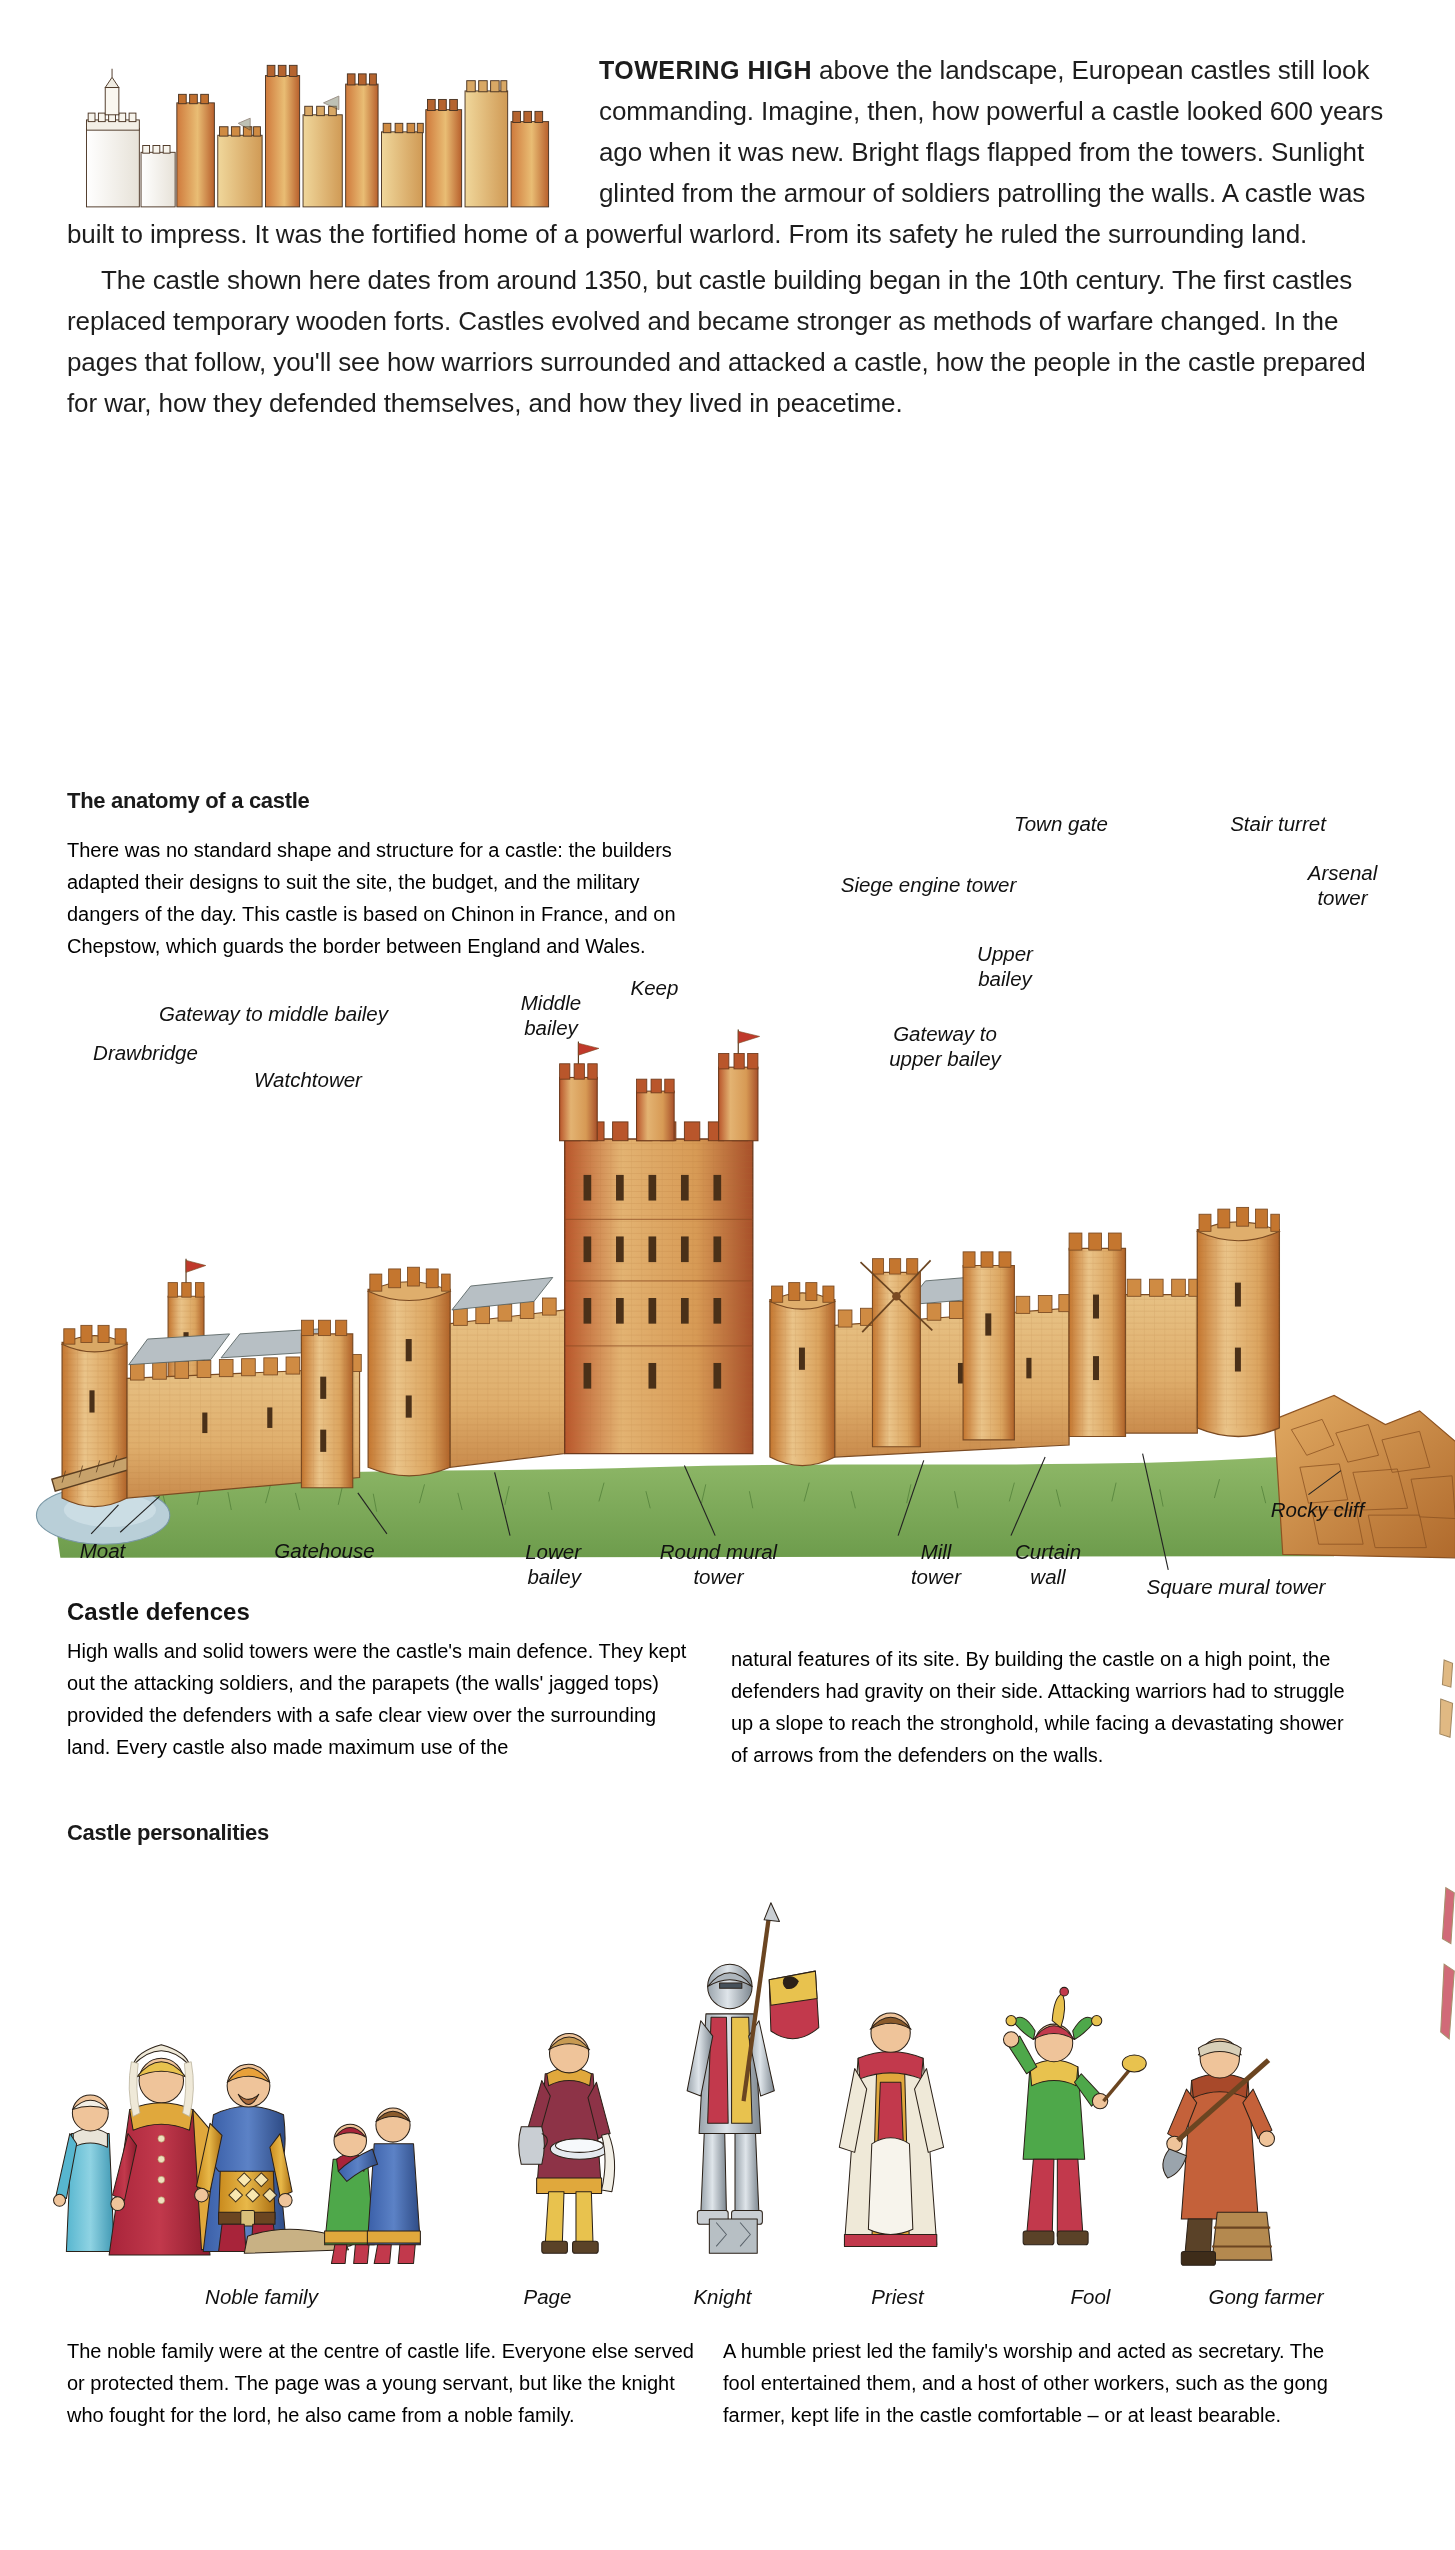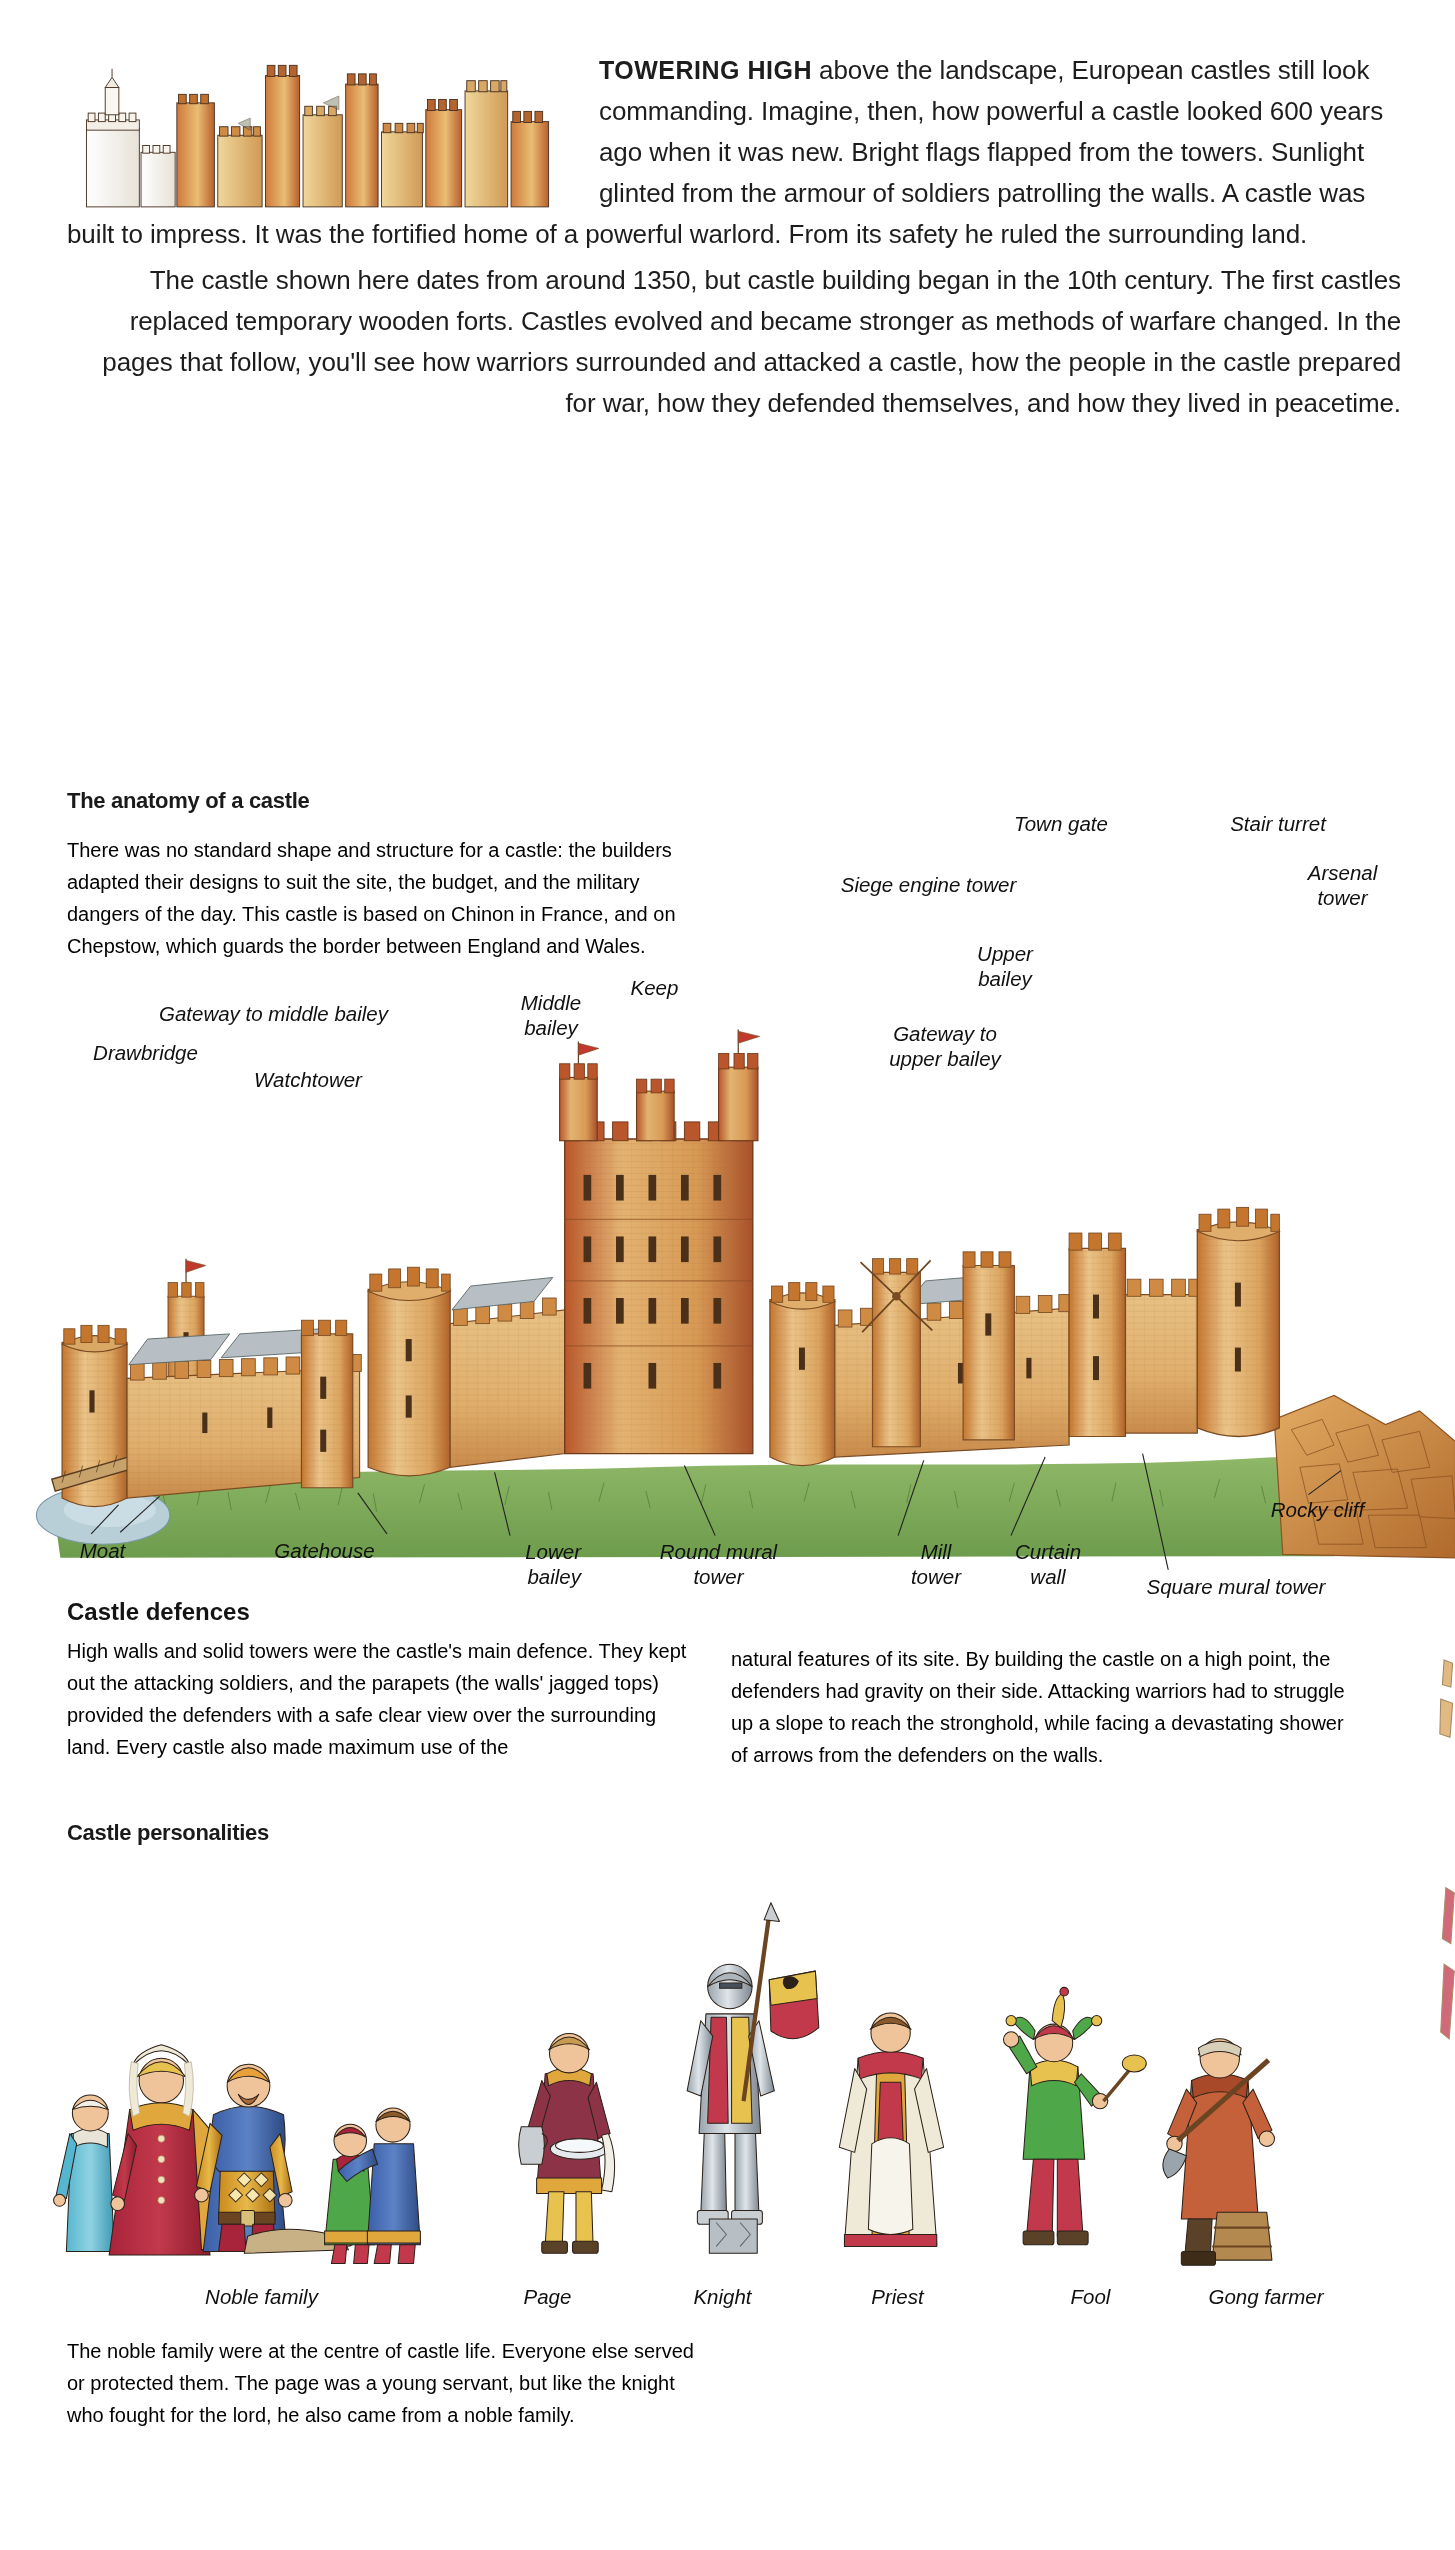--- a/index.html
+++ b/index.html
@@ -15,21 +15,21 @@
   .page { position:relative; width:1456px; height:2002px; }
 
   
   .intro { position:absolute; left:67px; top:50px; width:1334px; }
   .intro-castle { float:left; width:513px; height:162px; margin-right:19px; }
   .intro-text {
     font-size:26px; line-height:41px; color:#1d1d1d;
     text-align:left; letter-spacing:-0.1px;
   }
   .smallcaps { font-weight:bold; font-size:25px; letter-spacing:0.5px; }
-  .para2 { text-indent:34px;text-align:right; }
+  .para2 { text-indent:34px; }
 
   
   .h-section {
     font-size:22px; font-weight:bold; color:#1a1a1a; letter-spacing:-0.3px;
   }
   .h-sub { font-size:24px; font-weight:bold; color:#141414; }
 
   .body-sm { font-size:20px; line-height:32px; color:#000000; }
 
   
@@ -822,20 +822,21 @@
   </div>
 
   <div class="fcap" style="left:133px; width:257px;">Noble family</div>
   <div class="fcap" style="left:462px; width:171px;">Page</div>
   <div class="fcap" style="left:637px; width:171px;">Knight</div>
   <div class="fcap" style="left:812px; width:171px;">Priest</div>
   <div class="fcap" style="left:1005px; width:171px;">Fool</div>
   <div class="fcap" style="left:1159px; width:214px;">Gong farmer</div>
 
   <p class="body-sm" id="pers-col-a" style="margin:0;">The noble family were at the centre of castle life. Everyone else served or protected them. The page was a young servant, but like the knight who fought for the lord, he also came from a noble family.</p>
+  <p class="body-sm" id="pers-col-b" style="margin:0;">A humble priest led the family's worship and acted as secretary. The fool entertained them, and a host of other workers, such as the gong farmer, kept life in the castle comfortable – or at least bearable.</p>
 
   <svg class="bleed" width="34" height="103" style="top:1651px;" viewBox="0 0 40 120">
     <g stroke="#8a6a3a" stroke-width="1.2" fill="#d9a865" opacity="0.8">
       <path d="M26,10 l10,4 -2,28 -10,-3z"></path>
       <path d="M22,56 l14,5 -3,40 -12,-4z"></path>
     </g>
   </svg>
   <svg class="bleed" width="34" height="171" style="top:1882px;" viewBox="0 0 40 200">
     <g stroke="#8a6a3a" stroke-width="1.2" fill="#c2394c" opacity="0.75">
       <path d="M28,6 l10,6 -4,60 -10,-6z"></path>

